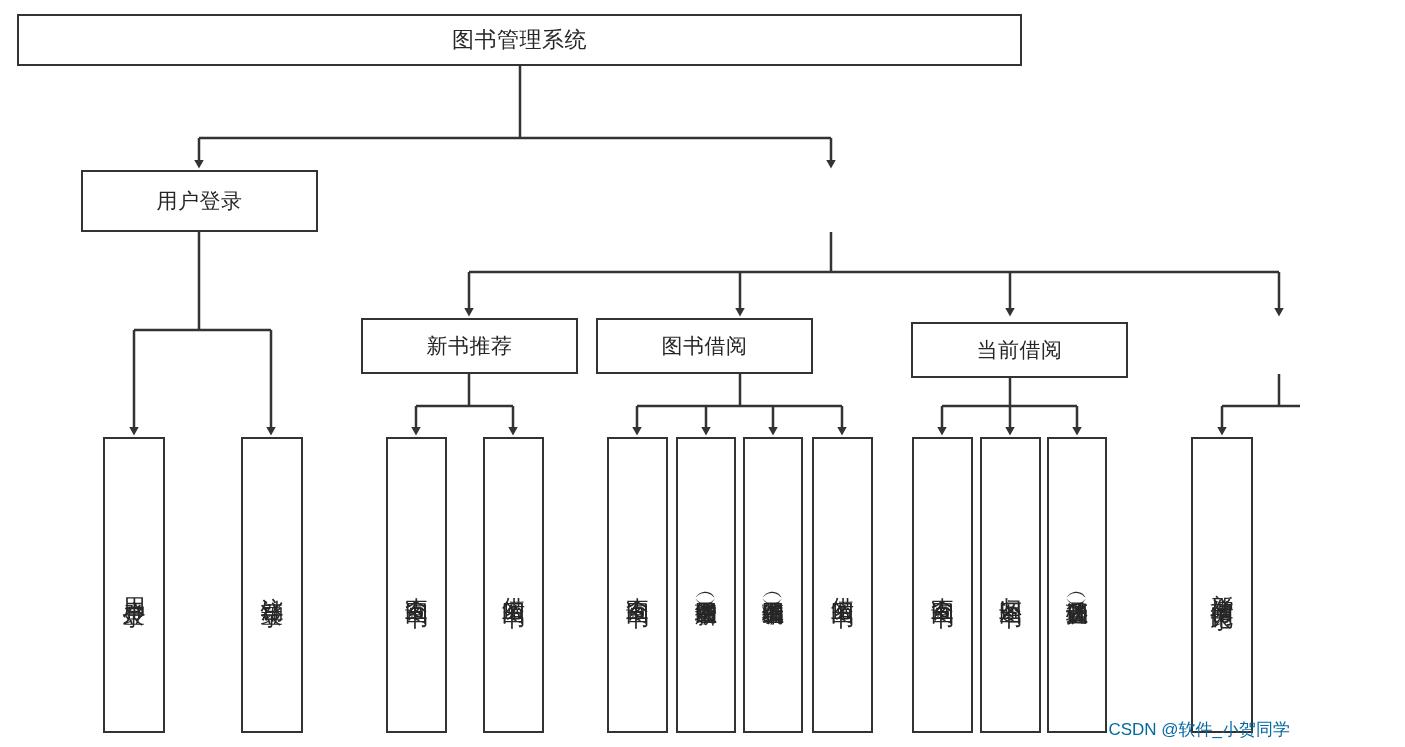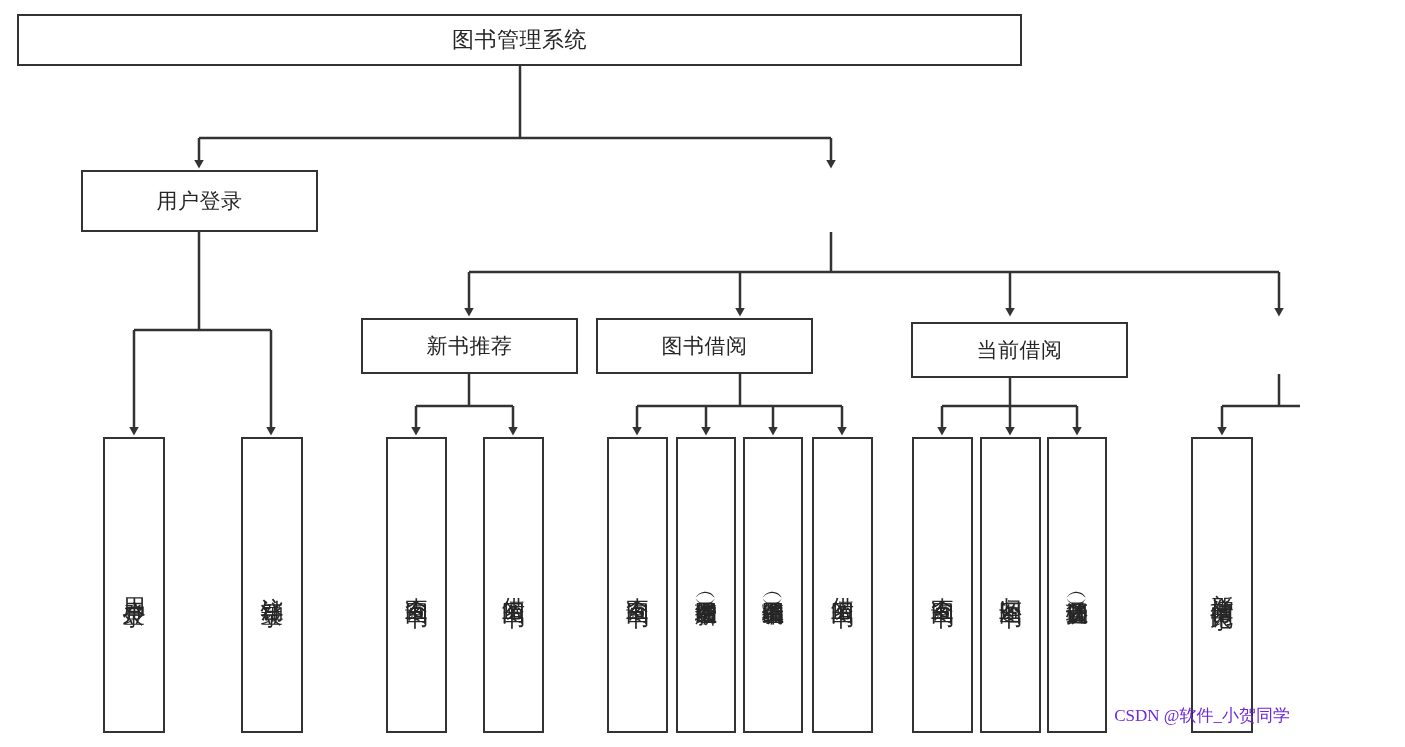--- a/index.html
+++ b/index.html
@@ -63,25 +63,25 @@
     letter-spacing: 3px;
     white-space: nowrap;
   }
   .node.vert.tight .lbl {
     font-size: 22px;
     letter-spacing: 0px;
   }
   .watermark {
     position: absolute;
     right: 10px;
-    bottom: 20px;
+    bottom: 6px;
     font-size: 17px;
-    color: #6d28d9;
+    color: #0369a1;
     white-space: nowrap;
-    font-family: Liberation Serif, serif;
+    font-family: Liberation Sans, sans-serif;
   }
 </style>
 </head>
 <body>
 
 <div id="canvas">
 
   <svg id="wires" viewBox="0 0 1405 747" width="1405" height="747" aria-hidden="true">
     <defs>
       <marker id="arrowhead" markerWidth="9" markerHeight="10" refX="0.5" refY="5" orient="auto" markerUnits="userSpaceOnUse">

